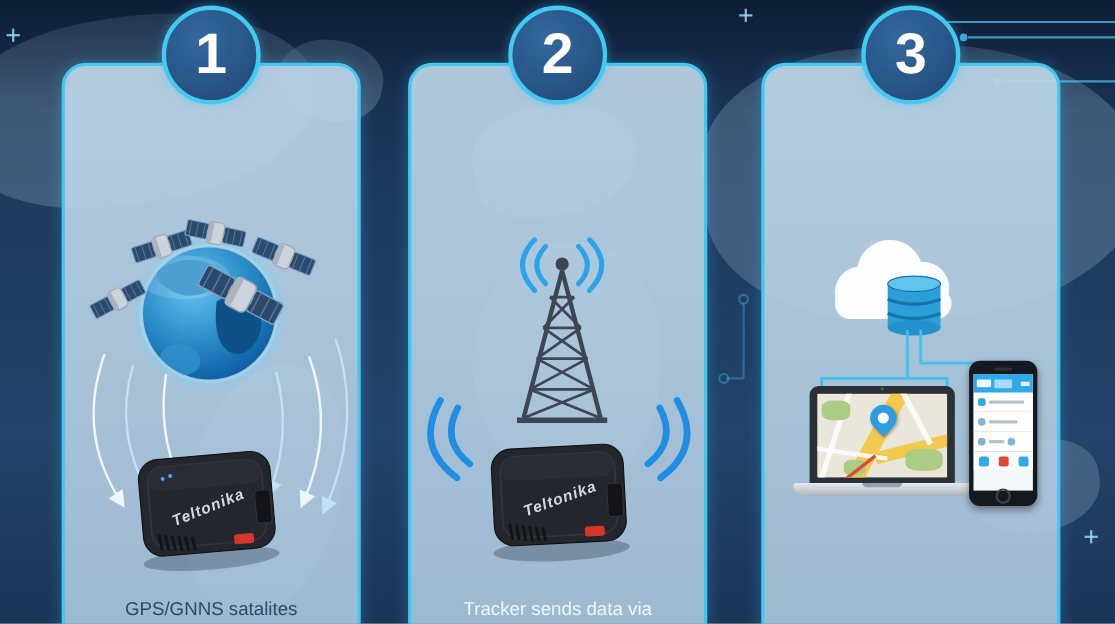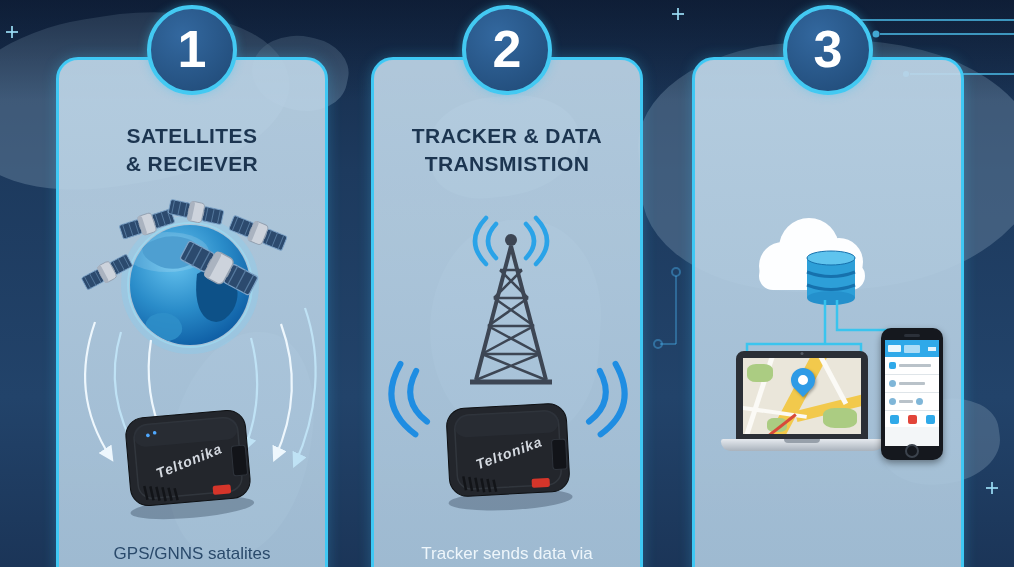--- a/index.html
+++ b/index.html
@@ -135,22 +135,20 @@
   <div class="spark" style="left:6px;top:26px;"></div>
   <div class="spark" style="left:672px;top:8px;"></div>
   <div class="spark" style="left:986px;top:482px;"></div>
 </div>
 
 <div class="panel" id="panel1">
   <div class="panel-inner-tint"></div>
   <div class="badge">
     <span>1</span>
   </div>
-  <div class="panel-title">SATELLITES
-&amp; RECIEVER</div>
 
   <svg class="art" width="272" height="540" viewBox="0 0 272 540">
     <defs>
       <radialGradient id="globeGrad" cx="38%" cy="30%" r="75%">
         <stop offset="0%" stop-color="#66c3ef"></stop>
           <stop offset="55%" stop-color="#2a8cc9"></stop>
           <stop offset="100%" stop-color="#0d5ca3"></stop>
       </radialGradient>
       <clipPath id="globeClip">
           <circle cx="131" cy="225" r="60"></circle>
@@ -217,22 +215,20 @@
 
   <div class="panel-desc desc-dark">GPS/GNNS satalites
 transmit signals. Tracker</div>
 </div>
 
 <div class="panel" id="panel2">
   <div class="panel-inner-tint"></div>
   <div class="badge">
     <span>2</span>
   </div>
-  <div class="panel-title">TRACKER &amp; DATA
-TRANSMISTION</div>
 
   <svg class="art" width="272" height="540" viewBox="0 0 272 540">
 
     <g stroke="#3d4654" fill="none">
       <circle cx="137" cy="180" r="6" fill="#3d4654" stroke="none"></circle>
       <path d="M137,186 L102,320 M137,186 L172,320" stroke-width="4"></path>
       <path d="M126,210 H148 M120,238 H154 M114,266 H160 M108,294 H166" stroke-width="2.5"></path>
       <path d="M126,210 L154,238 M148,210 L120,238 M120,238 L160,266 M154,238 L114,266 M114,266 L166,294 M160,266 L108,294 M108,294 L172,320 M166,294 L102,320" stroke-width="2.5"></path>
       <path d="M96,322 H178" stroke-width="5"></path>
     </g>

